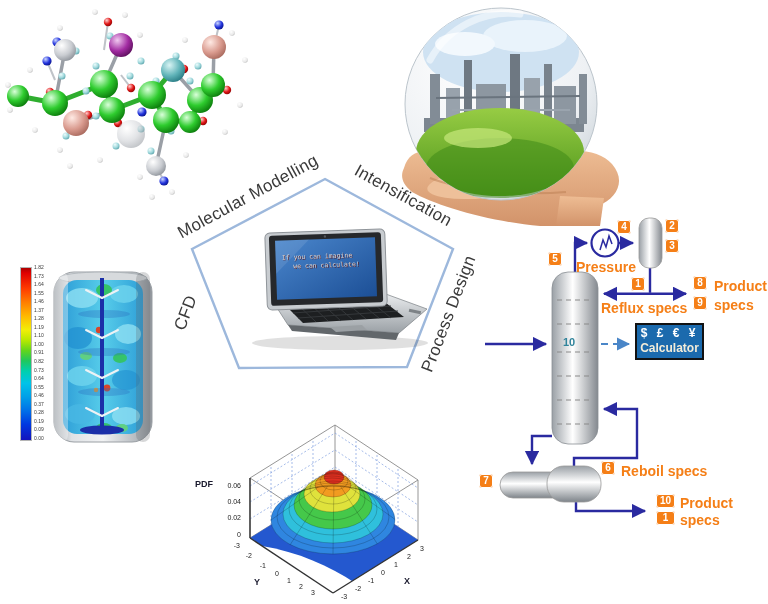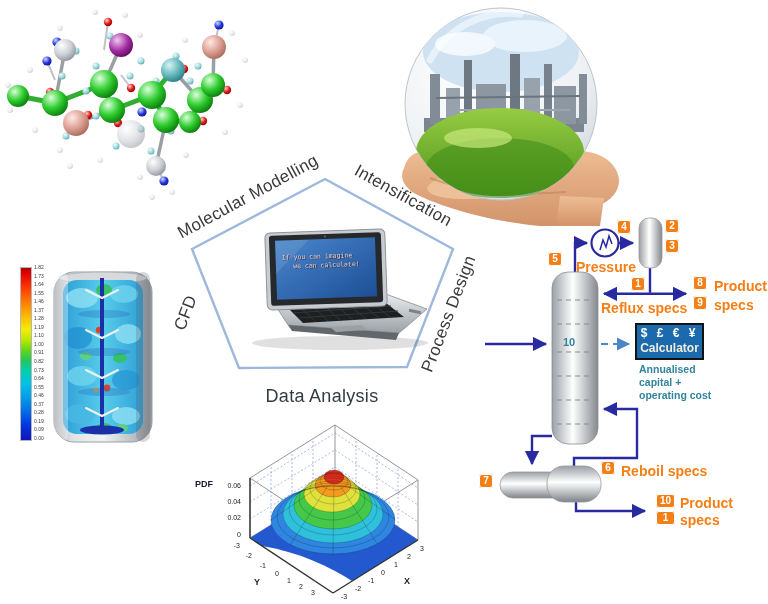--- a/index.html
+++ b/index.html
@@ -266,21 +266,20 @@
       <ellipse cx="500" cy="168" rx="74" ry="30" fill="#3f8a18" opacity=".55"></ellipse>
       <ellipse cx="478" cy="138" rx="34" ry="10" fill="#c8e87c" opacity=".7"></ellipse>
     </g>
     <path d="M430,60 A90 90 0 0 1 520,14" fill="none" stroke="#ffffff" stroke-width="7" opacity=".5" stroke-linecap="round"></path>
   </svg>
 
   <div class="plabel" style="left:248px;top:197px;transform:translate(-50%,-50%) rotate(-28.5deg);">Molecular Modelling</div>
   <div class="plabel" style="left:403px;top:196px;transform:translate(-50%,-50%) rotate(29deg);">Intensification</div>
   <div class="plabel" style="left:186px;top:313px;transform:translate(-50%,-50%) rotate(-69deg);">CFD</div>
   <div class="plabel" style="left:449px;top:314px;transform:translate(-50%,-50%) rotate(-69deg);">Process Design</div>
-  <div class="plabel bottom" style="left:322px;top:396px;transform:translate(-50%,-50%);">Data Analysis</div>
 
   <svg style="left:240px;top:224px" width="200" height="126" viewBox="240 224 200 126">
     <defs>
       <linearGradient id="silver" x1="0" y1="0" x2="0" y2="1">
           <stop offset="0%" stop-color="#eceef0"></stop>
           <stop offset="100%" stop-color="#9aa0a5"></stop>
         </linearGradient>
       <linearGradient id="scr" x1="0" y1="0" x2="1" y2="1">
           <stop offset="0%" stop-color="#4a86cc"></stop>
           <stop offset="100%" stop-color="#1c4f96"></stop>
@@ -580,19 +579,14 @@
   <div class="olabel" style="left:714px;top:297px">specs</div>
   <div class="olabel" style="left:621px;top:463px">Reboil specs</div>
   <div class="olabel" style="left:680px;top:495px">Product</div>
   <div class="olabel" style="left:680px;top:512px">specs</div>
   <div class="teal" style="left:563px;top:336px;font-size:11px">10</div>
 
   <div class="calc">
     <div class="cur">$ £ € ¥</div>
     <div class="clabel">Calculator</div>
   </div>
-  <div class="caption">
-    <div>Annualised</div>
-    <div>capital +</div>
-    <div>operating cost</div>
-  </div>
 
 </div>
 
 </body></html>

